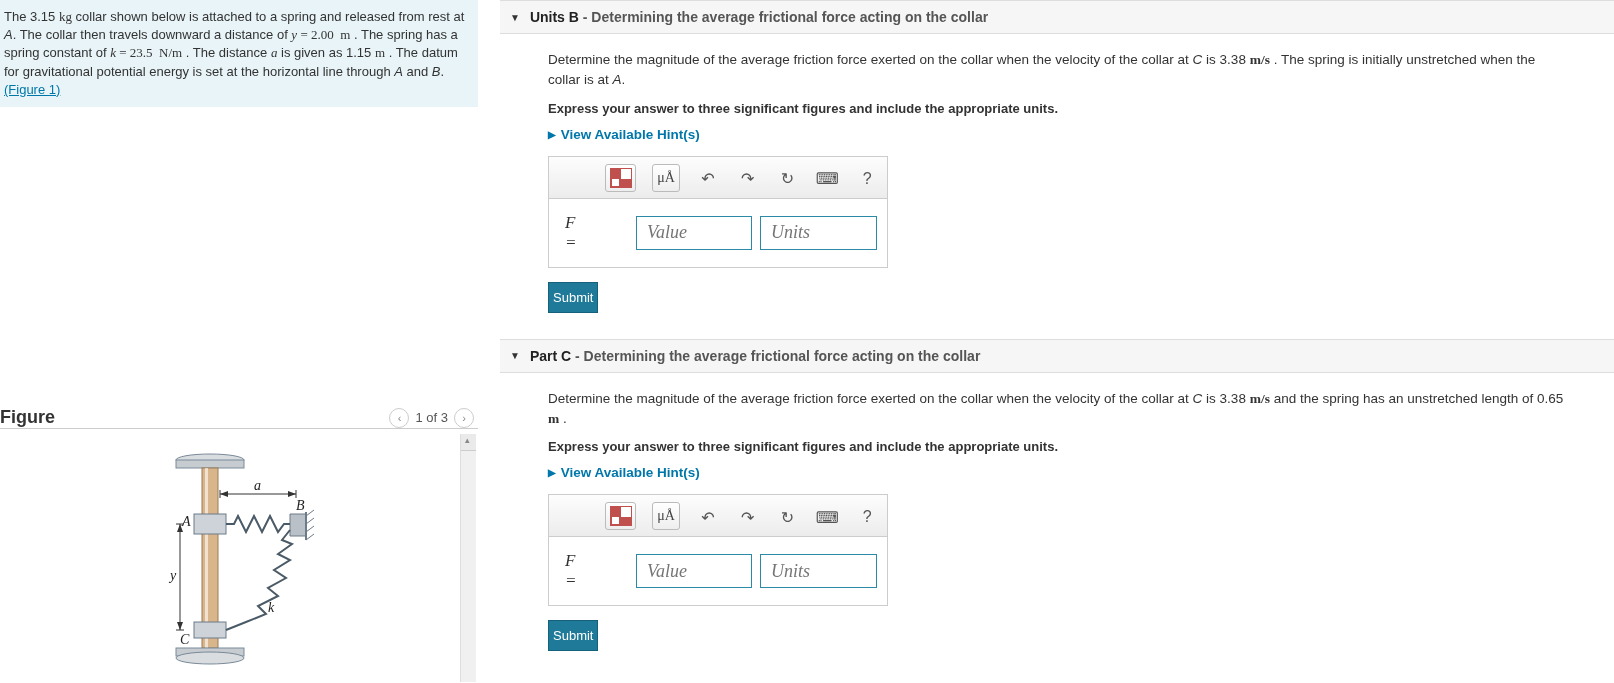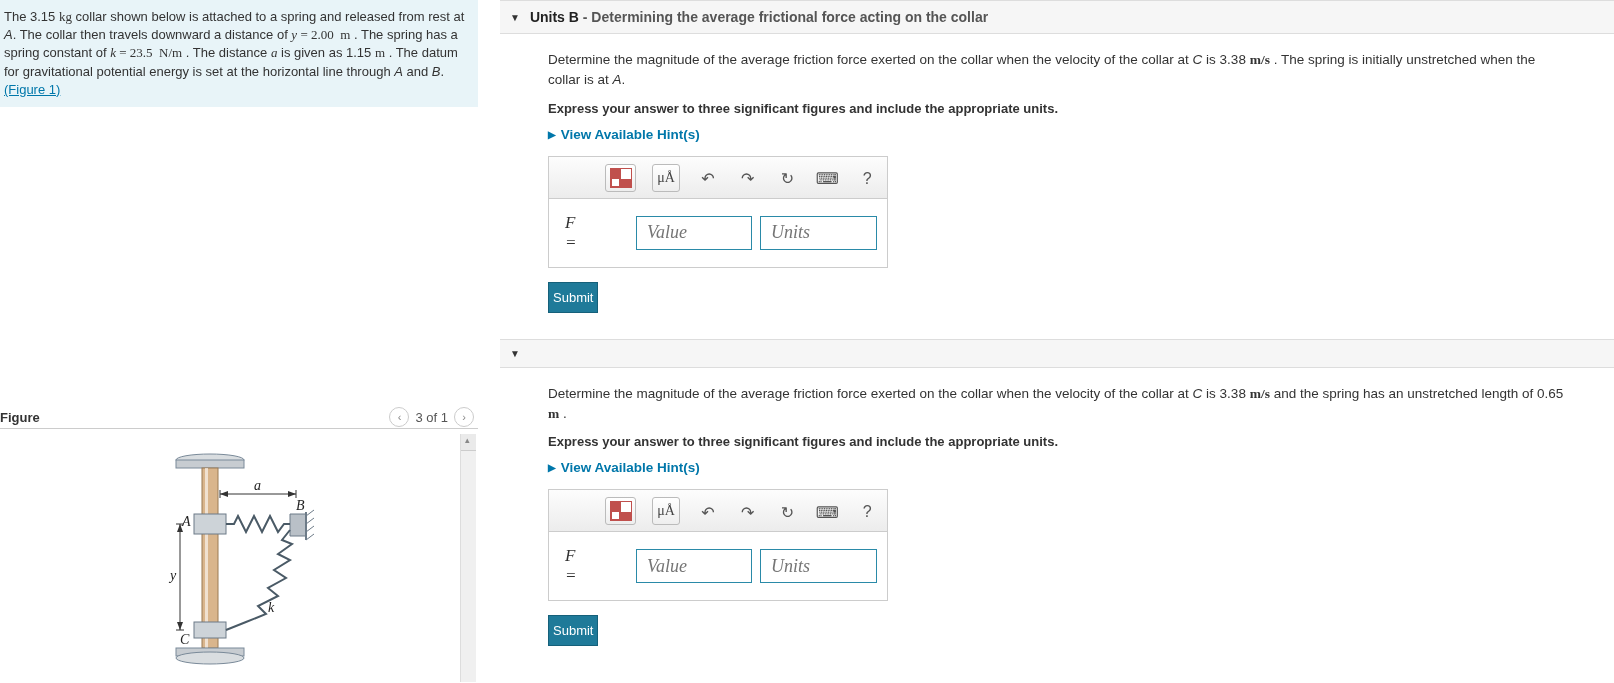--- a/index.html
+++ b/index.html
@@ -32,21 +32,21 @@
     position: absolute;
     top: 400px;
     left: 0;
     width: 478px;
     border-top: 1px solid transparent;
     padding: 6px 4px 6px 0;
     display: flex;
     align-items: center;
     justify-content: space-between;
   }
-  .figure-header h3 { font-size: 13px; font-weight: bold; color: #333; }
+  .figure-header h3 { font-size: 18px; font-weight: bold; color: #333; }
   .fignav { display: flex; align-items: center; gap: 6px; font-size: 13px; color: #555; }
   .circ-btn {
     width: 20px; height: 20px; border-radius: 50%;
     border: 1px solid #ccc; background: #fff;
     display: flex; align-items: center; justify-content: center;
     font-size: 11px; color: #888; cursor: pointer;
   }
   .figure-hr {
     position: absolute; top: 428px; left: 0; width: 478px;
     border: none; border-top: 1px solid #ccc;
@@ -171,21 +171,21 @@
 <div class="left-col">
   <div class="problem-box">
     <span>The 3.15 <span class="serif">kg</span> collar shown below is attached to a spring and released from rest at <i>A</i>. The collar then travels downward a distance of <span class="serif"><i>y</i> = 2.00&nbsp; m</span> . The spring has a spring constant of <span class="serif"><i>k</i> = 23.5&nbsp; N/m</span> . The distance <span class="serif"><i>a</i></span> is given as 1.15 <span class="serif">m</span> . The datum for gravitational potential energy is set at the horizontal line through <i>A</i> and <i>B</i>.</span>
     <span class="figlink">(Figure 1)</span>
   </div>
 
   <div class="figure-header">
     <h3>Figure</h3>
     <div class="fignav">
       <div class="circ-btn">‹</div>
-      <span>3 of 1</span>
+      <span>1 of 3</span>
       <div class="circ-btn">›</div>
     </div>
   </div>
   <hr class="figure-hr">
 
   <div class="figure-area">
     <svg class="diagram" viewBox="0 0 200 230">
 
       <ellipse cx="60" cy="16" rx="34" ry="6" fill="#d9dde0" stroke="#7a8a99"></ellipse>
       <rect x="26" y="16" width="68" height="8" fill="#c7ccd1" stroke="#7a8a99"></rect>
@@ -265,20 +265,23 @@
         <span class="eq">F =</span>
         <input class="fld value" placeholder="Value" style="">
         <input class="fld units" placeholder="Units" style="">
       </div>
     </div>
     <button class="submit-btn">Submit</button>
   </div>
 
   <div class="part-bar" style="margin-top:6px;">
     <span class="tri">▼</span>
+    <span><b>Part C</b>
+      <span class="subtitle"> - <span>Determining the average frictional force acting on the collar</span></span>
+    </span>
   </div>
   <div class="part-body">
     <div class="qtext">Determine the magnitude of the average friction force exerted on the collar when the velocity of the collar at <i>C</i> is 3.38 <span class="serif">m/s</span> and the  spring has an unstretched length of 0.65 <span class="serif">m</span> .</div>
     <div class="bold-instr">Express your answer to three significant figures and include the appropriate units.</div>
     <div class="hints-link">
       <span class="tri2">▶</span>
       <span>View Available Hint(s)</span>
     </div>
     <div class="answer-box">
       <div class="toolbar">

